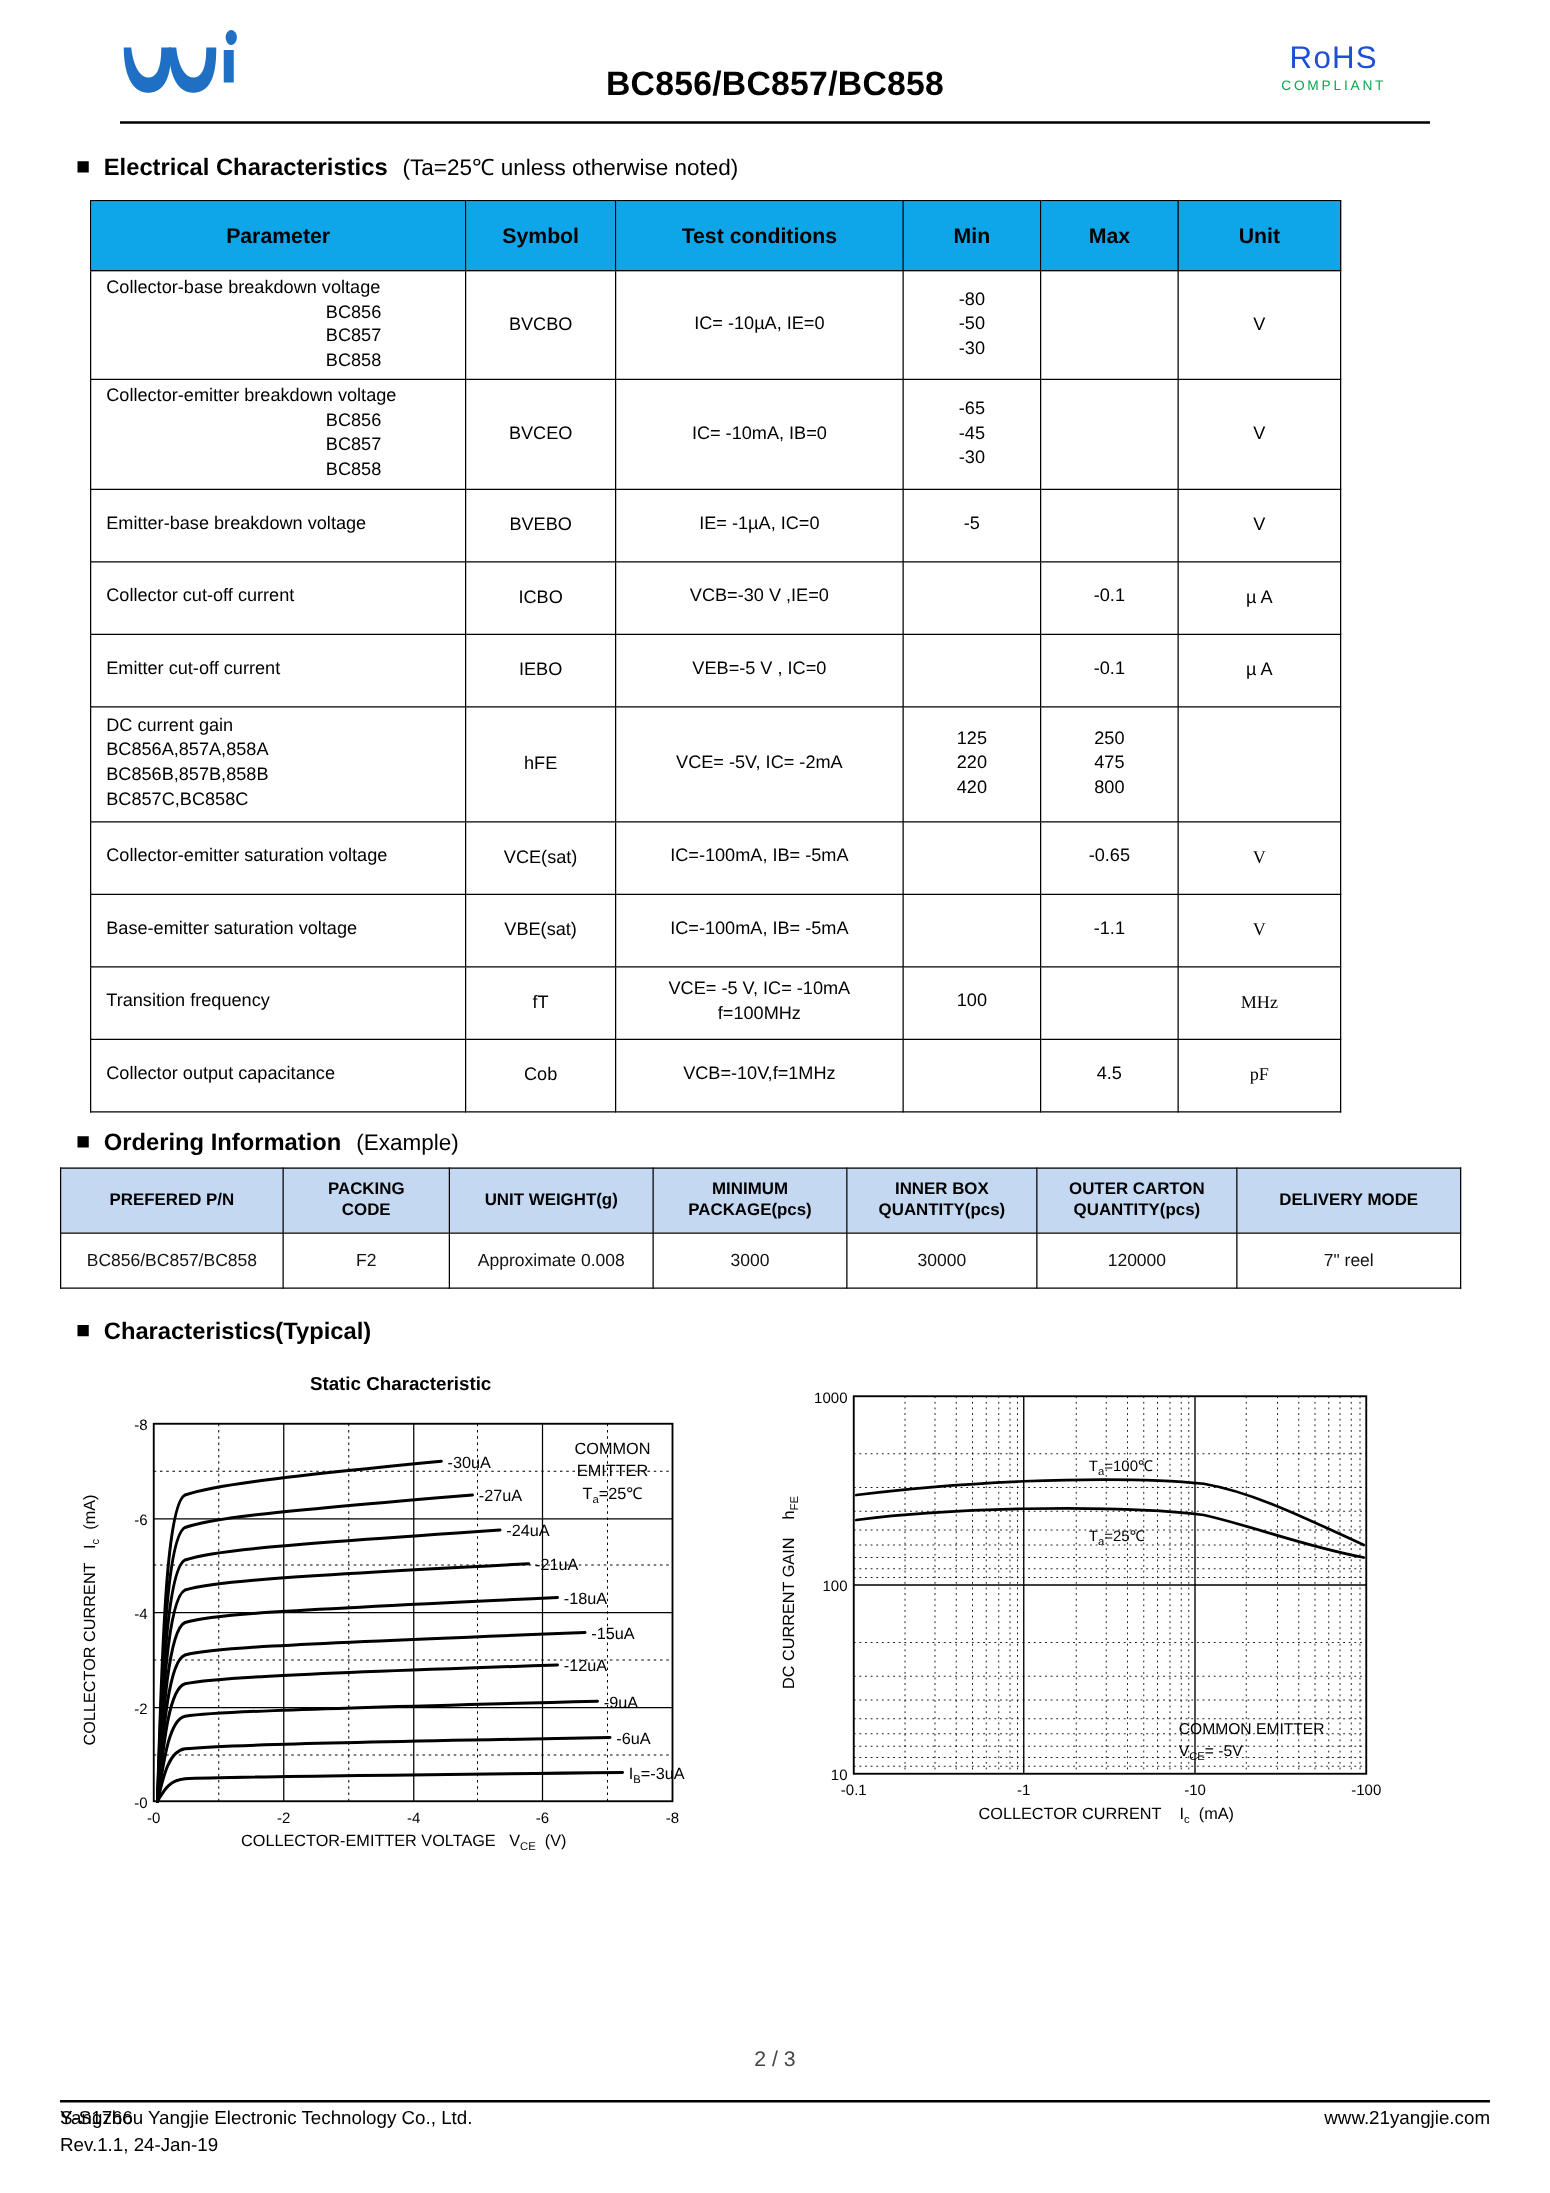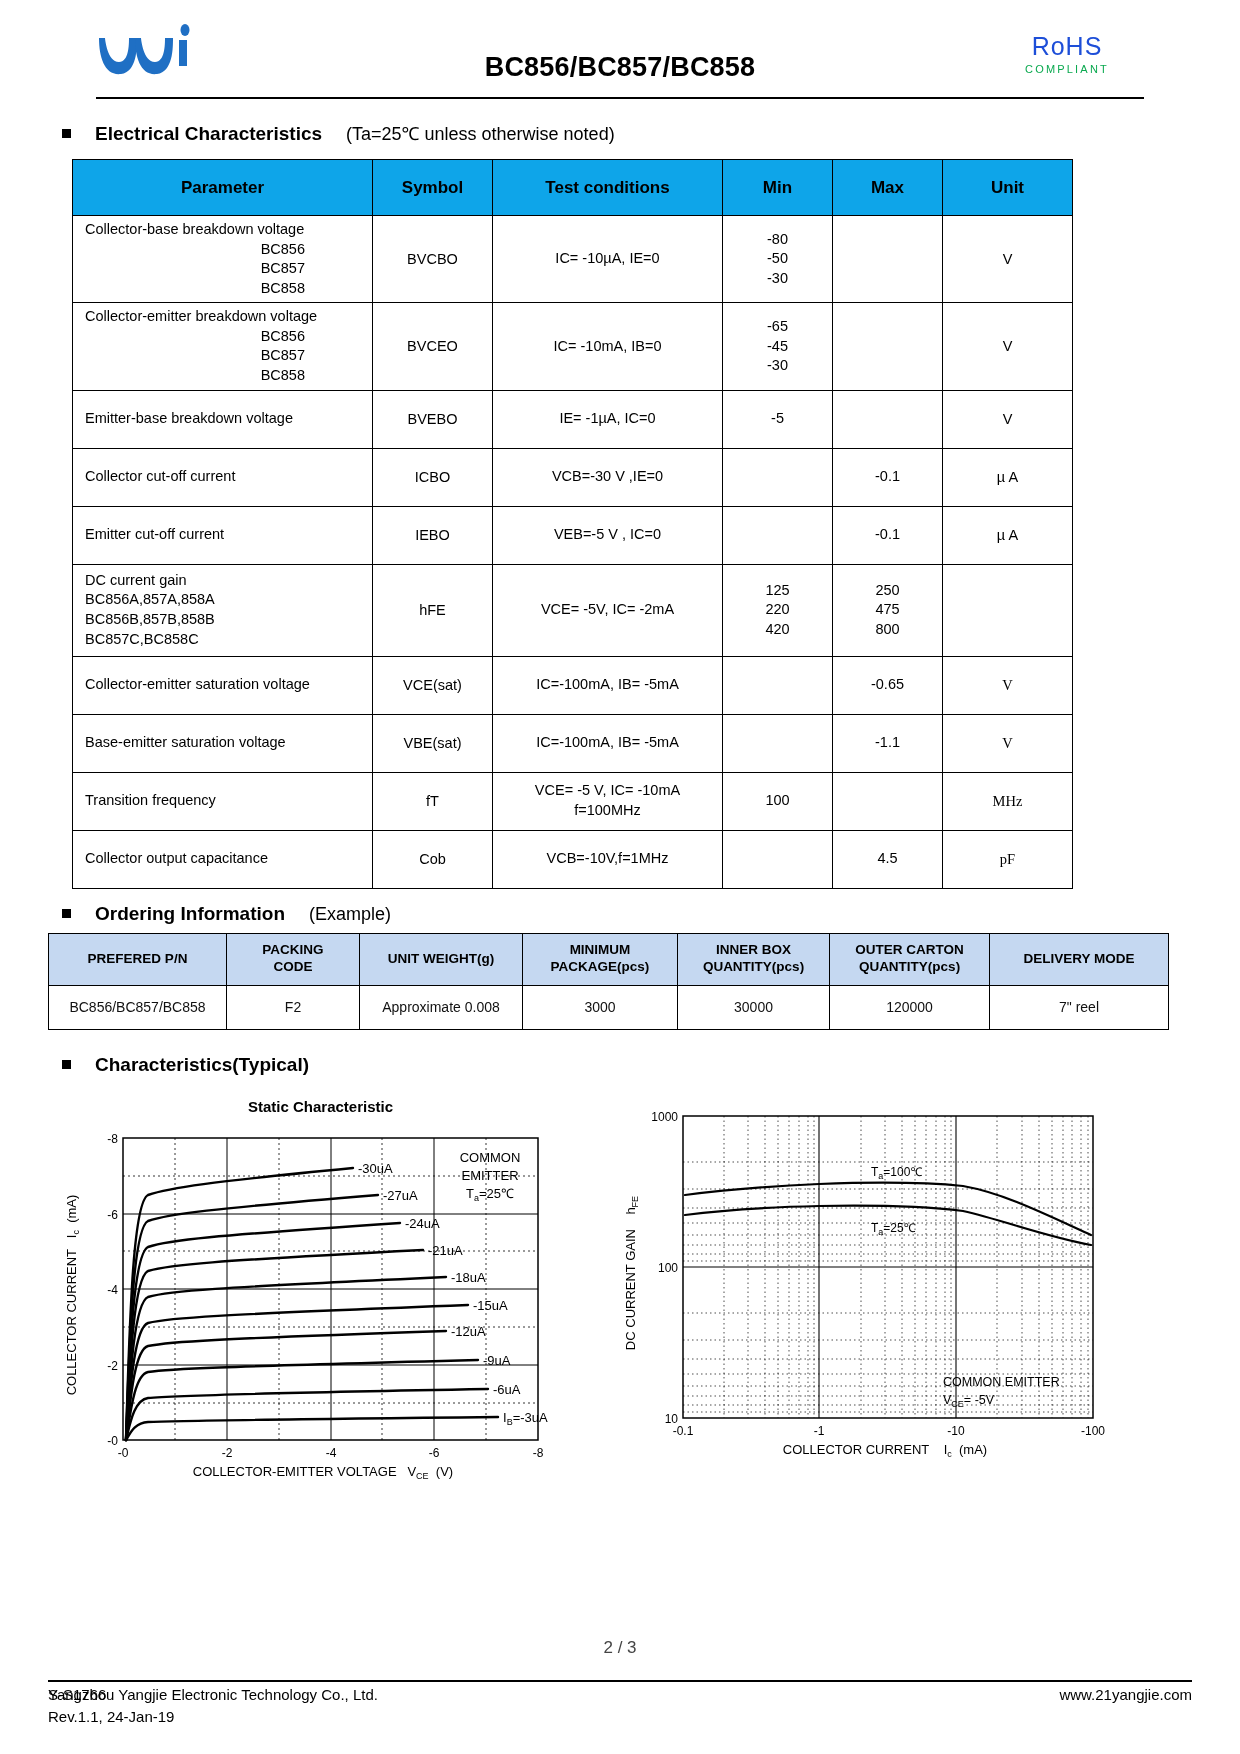--- a/index.html
+++ b/index.html
@@ -20,21 +20,21 @@
   .doc-title {
     position:absolute; left:0; right:0; top:52px;
     text-align:center; font-size:27px; font-weight:bold; letter-spacing:.2px;
   }
   .rohs { position:absolute; right:40px; top:32px; text-align:center; width:170px; }
   .rohs-main { color:#1d4ed8; font-size:25px; letter-spacing:1px; }
   .rohs-sub  { color:#0aa94f; font-size:11px; letter-spacing:2.2px; margin-top:2px; }
   .hrule { position:absolute; left:48px; right:48px; top:97px; height:2px; background:#000; }
 
   
-  .sect { margin:0 0 0 14px; font-size:19px; font-weight:bold; display:flex; align-items:baseline; gap:24px;}
+  .sect { margin:0 0 0 14px; font-size:19px; font-weight:bold; display:flex; align-items:baseline; gap:12px;}
   .bullet { display:inline-block; width:9px; height:9px; background:#000; position:relative; top:-2px; }
   .sect .norm { font-weight:normal; font-size:18px; }
 
   
   table { border-collapse:collapse; }
   .ec-table { width:1000px; margin:14px 0 0 24px; table-layout:fixed; }
   .ec-table th, .ec-table td { border:1px solid #000; text-align:center; font-size:14.5px; padding:4px 3px; }
   .ec-table thead th { background:#0ea5e9; font-size:17px; font-weight:bold; height:56px; }
   .ec-table td.param { text-align:left; padding-left:12px; font-size:14.5px; line-height:1.35; }
   .ec-table td.param .sub { display:block; text-align:right; padding-right:64px; }

